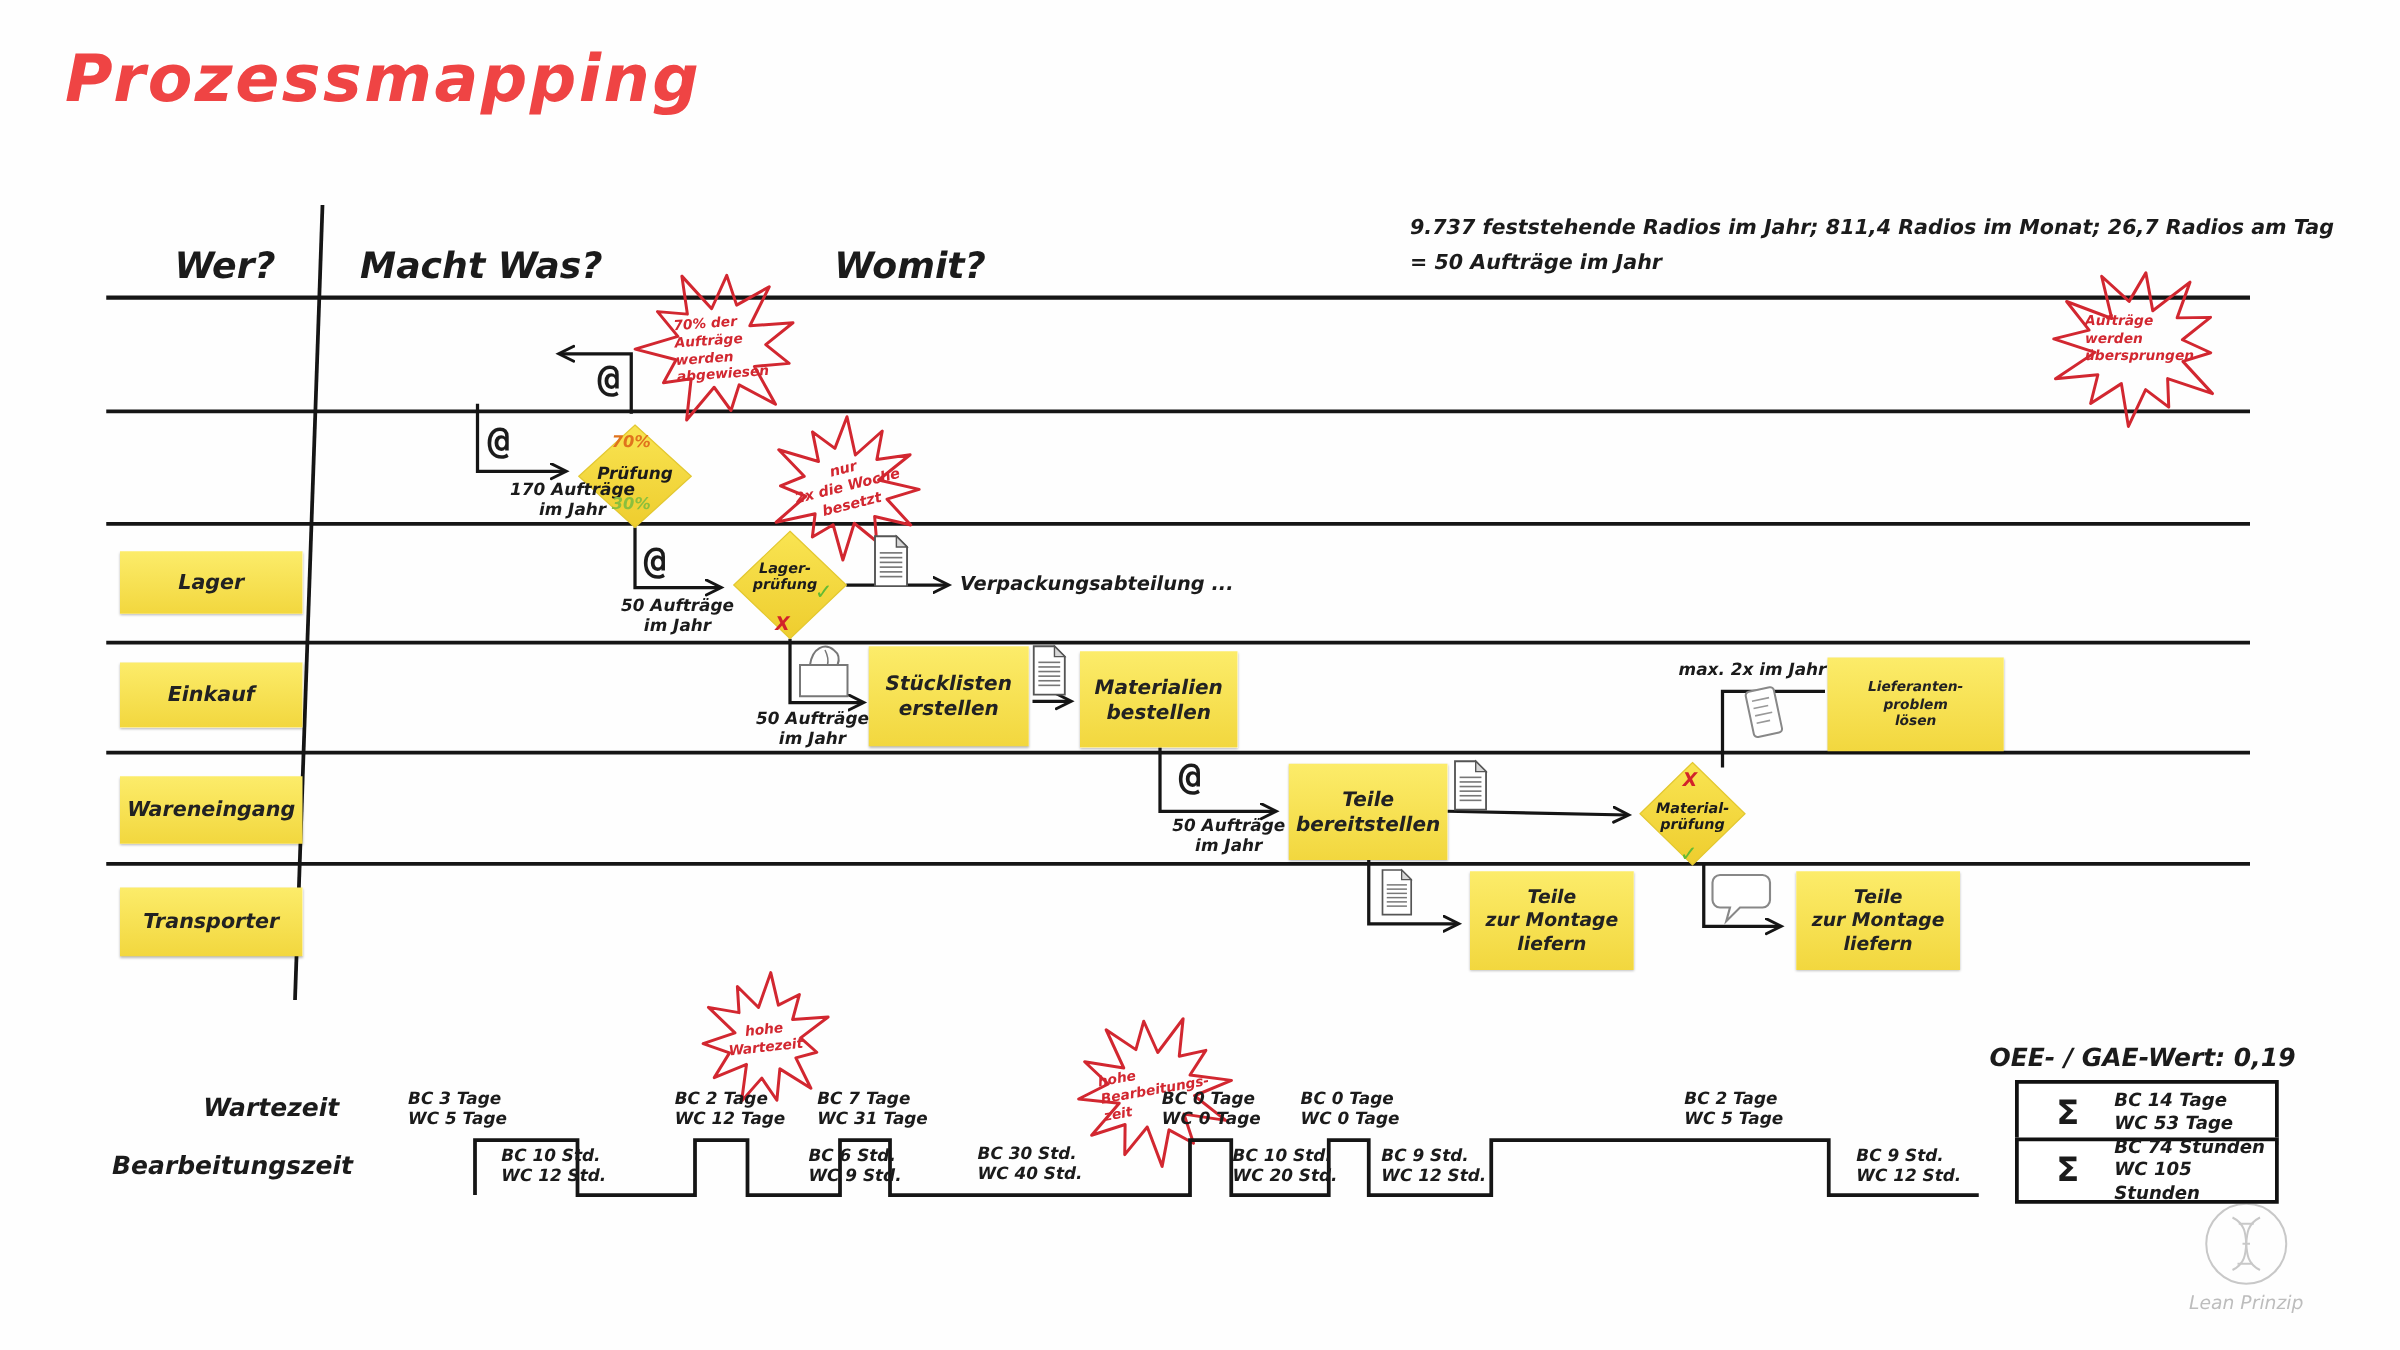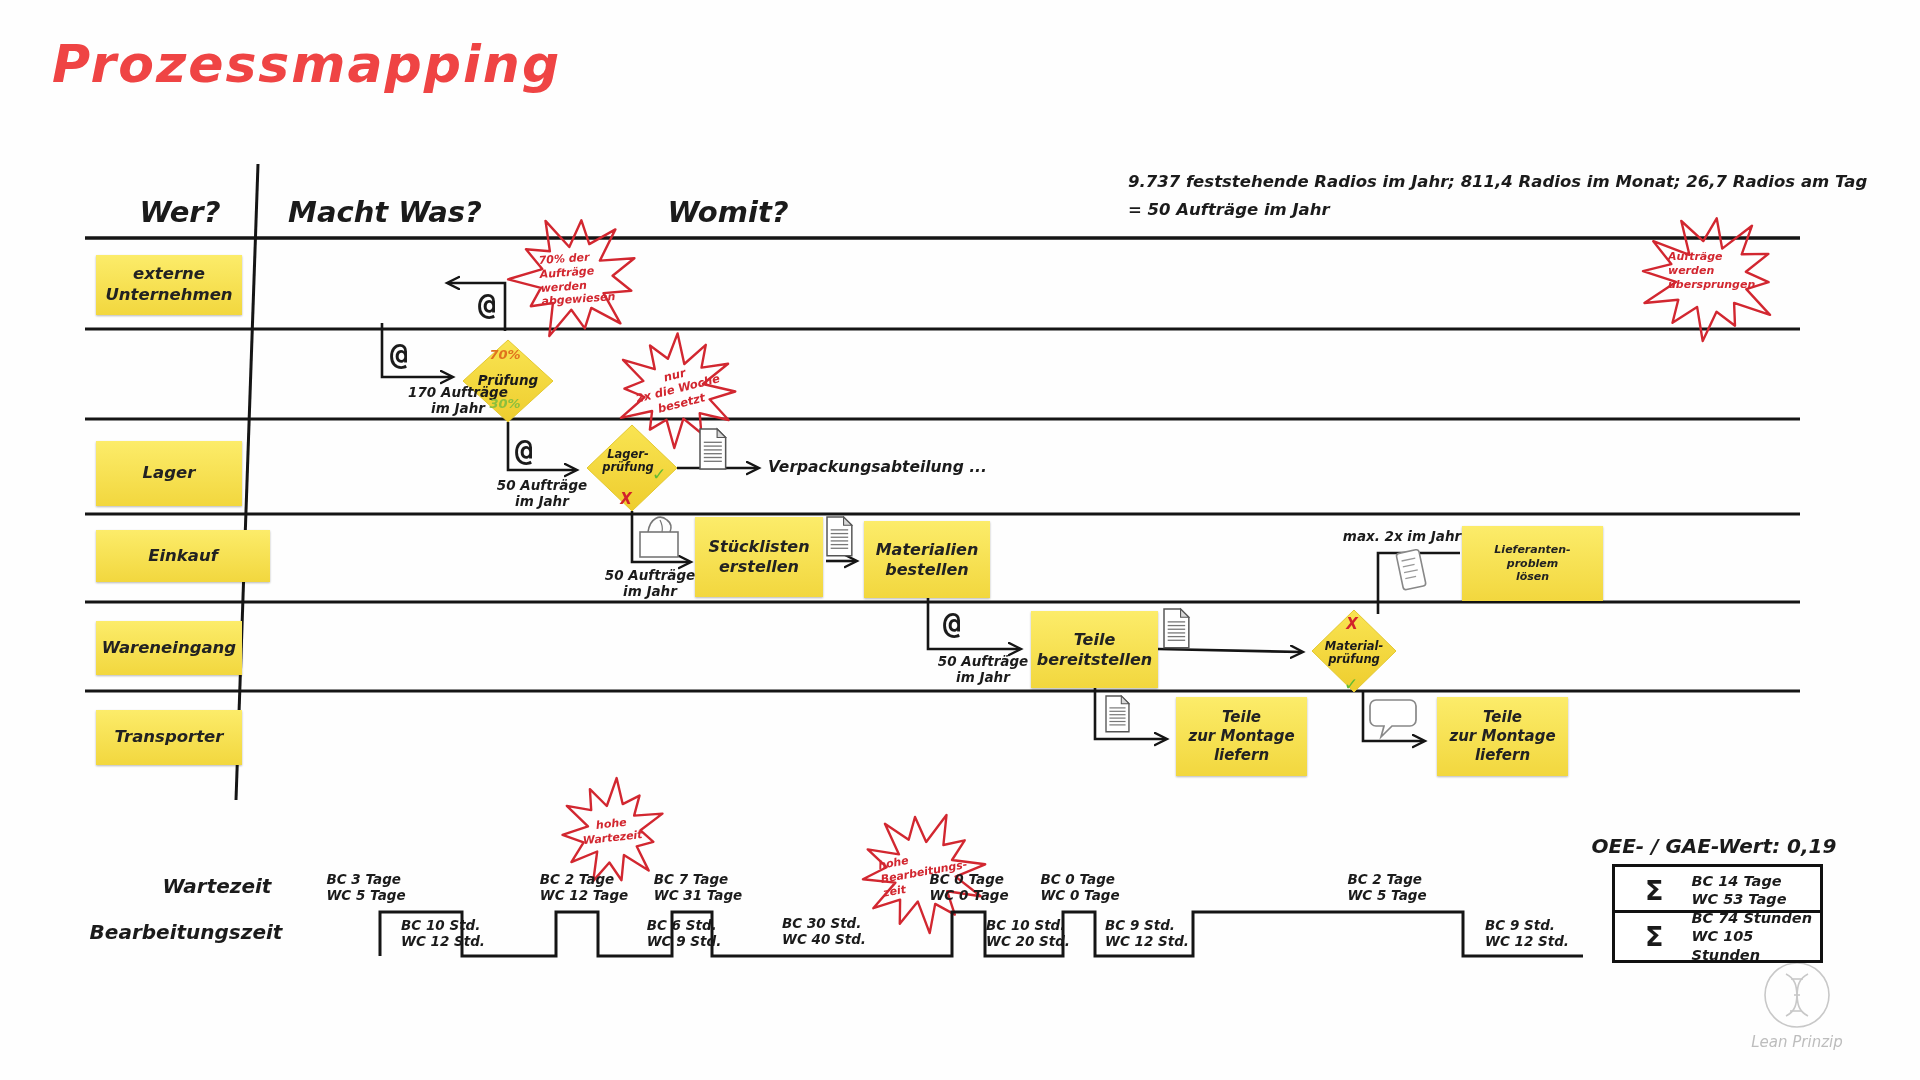--- a/index.html
+++ b/index.html
@@ -125,24 +125,22 @@
     </g>
   </svg>
 
   <div class="abs title hw" style="left:52px;top:34px;">Prozessmapping</div>
   <div class="abs stats hw" style="left:1128px;top:172px;">9.737 feststehende Radios im Jahr;  811,4 Radios im Monat;  26,7 Radios am Tag</div>
   <div class="abs stats hw" style="left:1128px;top:200px;">=  50 Aufträge im Jahr</div>
   <div class="c colhdr hw" style="left:180px;top:212px;">Wer?</div>
   <div class="c colhdr hw" style="left:385px;top:212px;">Macht Was?</div>
   <div class="c colhdr hw" style="left:728px;top:212px;">Womit?</div>
 
-  <div class="note lanenote pre" style="left:96px;top:255px;width:146px;height:60px;">externe
-Unternehmen</div>
-  <div class="note lanenote pre" style="left:96px;top:441px;width:146px;height:65px;">Lager</div>
-  <div class="note lanenote pre" style="left:96px;top:530px;width:174px;height:52px;">Einkauf</div>
+  <div class="note lanenote pre" style="left:96px;top:441px;width:146px;height:50px;">Lager</div>
+  <div class="note lanenote pre" style="left:96px;top:530px;width:146px;height:52px;">Einkauf</div>
   <div class="note lanenote pre" style="left:96px;top:621px;width:146px;height:54px;">Wareneingang</div>
   <div class="note lanenote pre" style="left:96px;top:710px;width:146px;height:55px;">Transporter</div>
 
   <div class="note procnote pre" style="left:695px;top:517px;width:128px;height:80px;">Stücklisten
 erstellen</div>
   <div class="note procnote pre" style="left:864px;top:521px;width:126px;height:77px;">Materialien
 bestellen</div>
   <div class="note procnote pre" style="left:1031px;top:611px;width:127px;height:77px;">Teile
 bereitstellen</div>
   <div class="note procnote pre" style="left:1176px;top:697px;width:131px;height:79px;font-size:15px;">Teile

